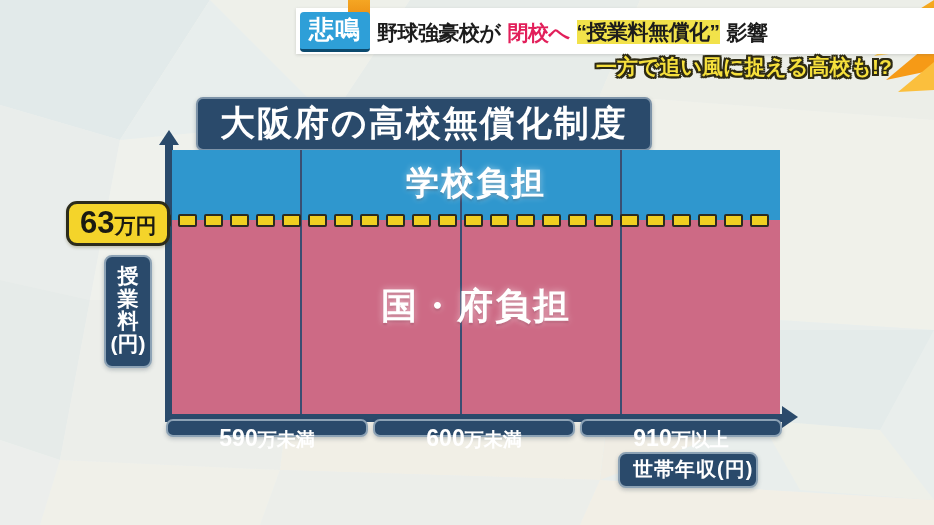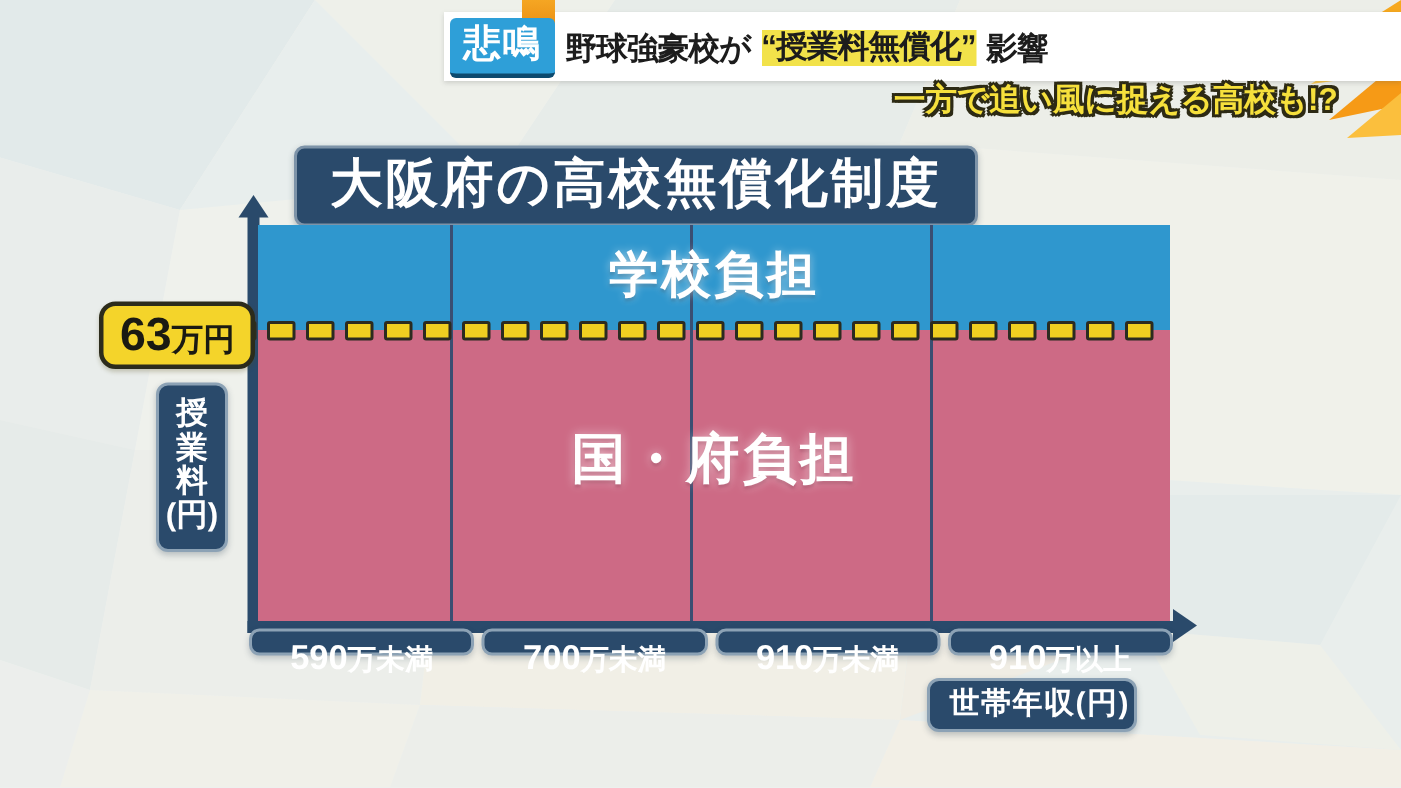--- a/index.html
+++ b/index.html
@@ -345,20 +345,21 @@
       <polygon points="64,62 28,92 64,90" fill="#fbbf3d"></polygon>
     </svg>
   </div>
 
   <div class="headline-band"></div>
   <div class="deco-tab-left"></div>
 
   <div class="headline">
     <span class="badge-scream">悲鳴</span>
     <span class="headline-text">野球強豪校が</span>
+    <span class="headline-text hl-red">閉校へ</span>
     <span class="headline-text hl-hi">“授業料無償化”</span>
     <span class="headline-text">影響</span>
   </div>
 
   <div class="subheadline">一方で追い風に捉える高校も!?</div>
 
   <div class="chart-title">大阪府の高校無償化制度</div>
 
   <div class="axis-y-head"></div>
   <div class="axis-y"></div>
@@ -408,20 +409,19 @@
 
   <div class="ylabel">
     <span>授</span>
     <span>業</span>
     <span>料</span>
     <span>(円)</span>
   </div>
 
   <div class="cats" id="cats">
       <div class="cat"><span class="num">590</span><span class="suffix">万未満</span></div>
-      <div class="cat"><span class="num">700</span><span class="suffix">万未満</span></div>
-      <div class="cat"><span class="num">910</span><span class="suffix">万未満</span></div>
+      <div class="cat"><span class="num">600</span><span class="suffix">万未満</span></div>
       <div class="cat"><span class="num">910</span><span class="suffix">万以上</span></div>
     </div>
 
   <div class="xlabel">世帯年収(円)</div>
 
 </div>
 
 </body></html>

